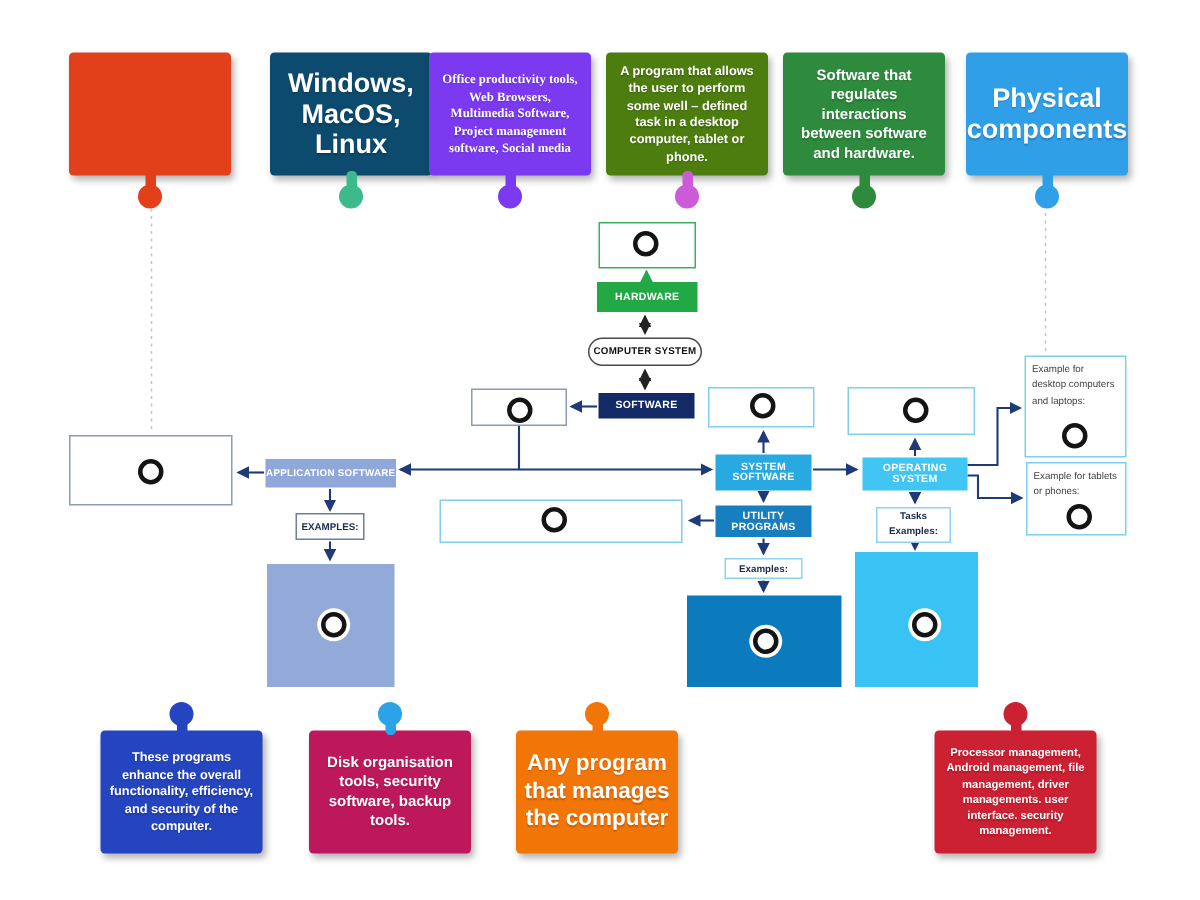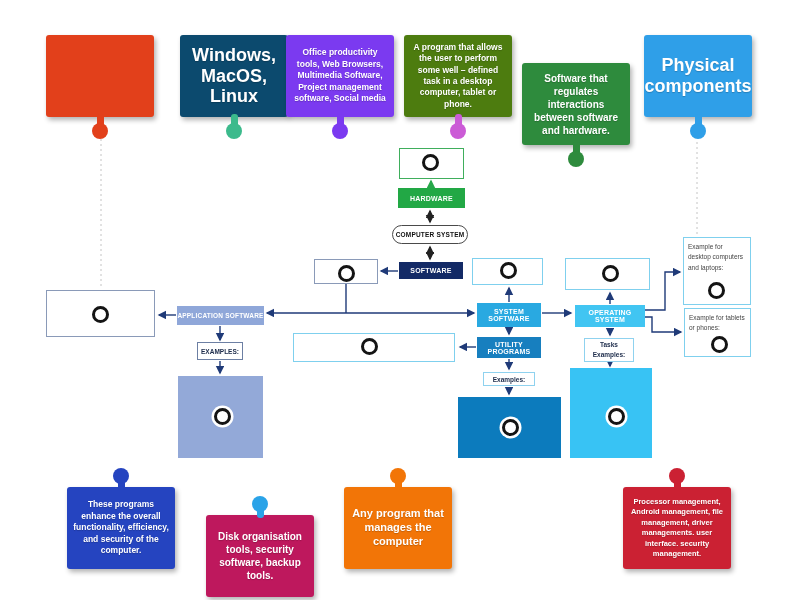--- a/index.html
+++ b/index.html
@@ -8,22 +8,22 @@
   svg.wires{position:absolute;left:0;top:0;z-index:1;pointer-events:none;}
 
   
   .card{position:absolute;width:108px;height:82px;border-radius:3px;color:#fff;font-weight:bold;
         display:flex;align-items:center;justify-content:center;text-align:center;
         padding:5px;box-sizing:border-box;z-index:3;
         box-shadow:2px 3px 5px rgba(0,0,0,.30);text-shadow:0 1px 1px rgba(0,0,0,.2);}
   .fs-xl{font-size:20px;line-height:1.15;}
   .fs-lg{font-size:18px;line-height:1.15;}
   .fs-lg2{font-size:15px;line-height:1.2;}
-  .fs-md{font-size:11px;line-height:1.25;}
-  .fs-sm{font-size:10px;line-height:1.3;margin-top:28px;}
+  .fs-md{font-size:15px;line-height:1.25;}
+  .fs-sm{font-size:10px;line-height:1.3;}
   .fs-xs{font-size:8.5px;line-height:1.35;}
   .fs-xxs{font-size:7.5px;line-height:1.4;}
   .pin-stem{position:absolute;left:50%;width:7px;margin-left:-3.5px;height:13px;border-radius:3px;}
   .pin-dot{position:absolute;left:50%;width:16px;height:16px;margin-left:-8px;border-radius:50%;}
   .pin-b .pin-stem{top:79px;} .pin-b .pin-dot{top:88px;}
   .pin-t .pin-stem{top:-10px;} .pin-t .pin-dot{top:-19px;}
 
   
   .node{position:absolute;color:#fff;font-weight:bold;display:flex;align-items:center;justify-content:center;
         text-align:center;box-sizing:border-box;z-index:2;letter-spacing:.2px;}
@@ -96,21 +96,21 @@
 
   <div class="card fs-xl pin-b" style="left: 46px; top: 35px; background-color: rgb(226, 64, 27);">
     <span class="pin-stem" style="background-color: rgb(226, 64, 27);"></span>
     <span class="pin-dot" style="background-color: rgb(226, 64, 27);"></span>
   </div>
   <div class="card fs-lg pin-b" style="left: 180px; top: 35px; background-color: #0c4a6e;">
     <span>Windows, MacOS, Linux</span>
     <span class="pin-stem" style="background-color: rgb(60, 186, 140);"></span>
     <span class="pin-dot" style="background-color: rgb(60, 186, 140);"></span>
   </div>
-  <div class="card fs-xs pin-b" style="left: 286px; top: 35px; background-color: rgb(123, 58, 240);">
+  <div class="card fs-xs pin-b" style="left: 286px; top: 35px; background-color: rgb(123, 58, 240); font-family: Liberation Serif, serif;">
     <span>Office productivity tools, Web Browsers, Multimedia Software, Project management software, Social media</span>
     <span class="pin-stem" style="background-color: rgb(123, 58, 240);"></span>
     <span class="pin-dot" style="background-color: rgb(123, 58, 240);"></span>
   </div>
   <div class="card fs-xs pin-b" style="left: 404px; top: 35px; background-color: #4d7c0f;">
     <span>A program that allows the user to perform some well – defined task in a desktop computer, tablet or phone.</span>
     <span class="pin-stem" style="background-color: rgb(203, 91, 214);"></span>
     <span class="pin-dot" style="background-color: rgb(203, 91, 214);"></span>
   </div>
   <div class="card fs-sm pin-b" style="left: 522px; top: 35px; background-color: rgb(46, 139, 61);">

